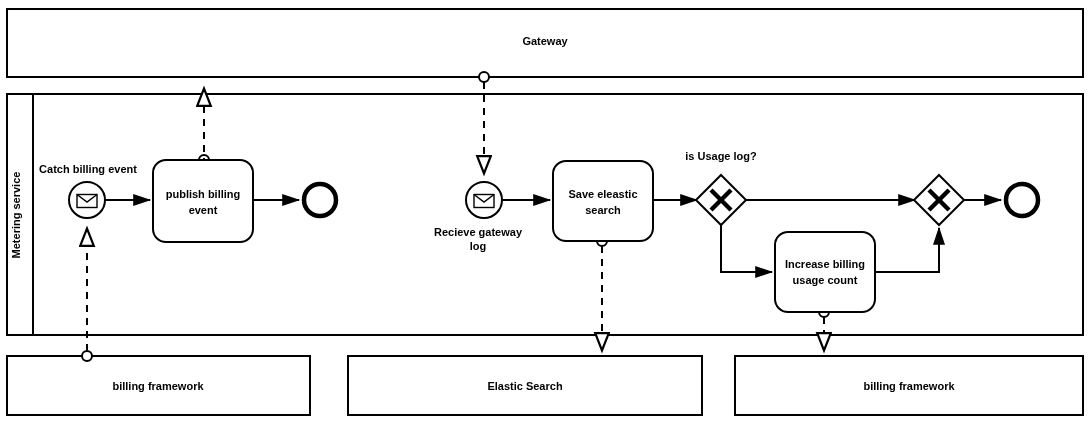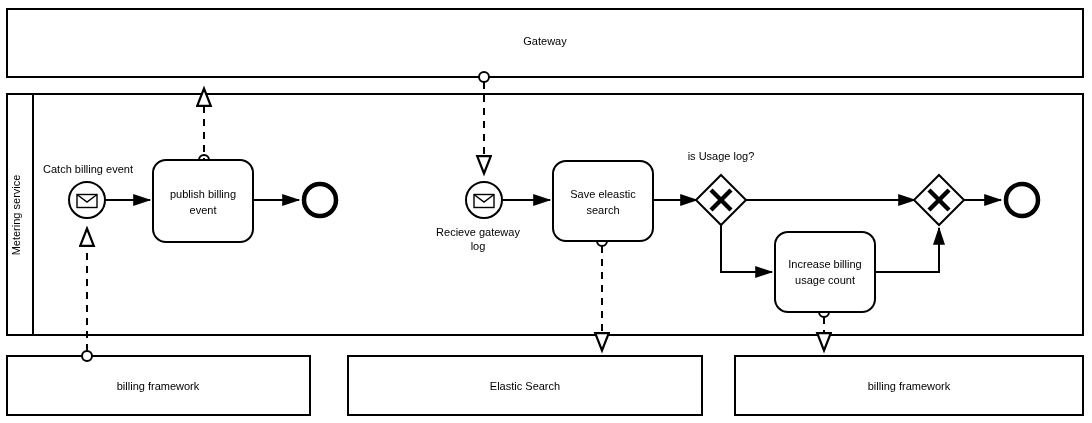--- a/index.html
+++ b/index.html
@@ -7,20 +7,21 @@
     padding: 0;
     background: #ffffff;
   }
   #canvas {
     position: relative;
     width: 1092px;
     height: 423px;
     background: #ffffff;
     font-family: "Liberation Sans", sans-serif;
     overflow: hidden;
+    font-weight: bold;
   }
   #canvas svg {
     position: absolute;
     top: 0;
     left: 0;
   }
   .dgm-text {
     font-family: "Liberation Sans", sans-serif;
     font-size: 11px;
     fill: #000000;

